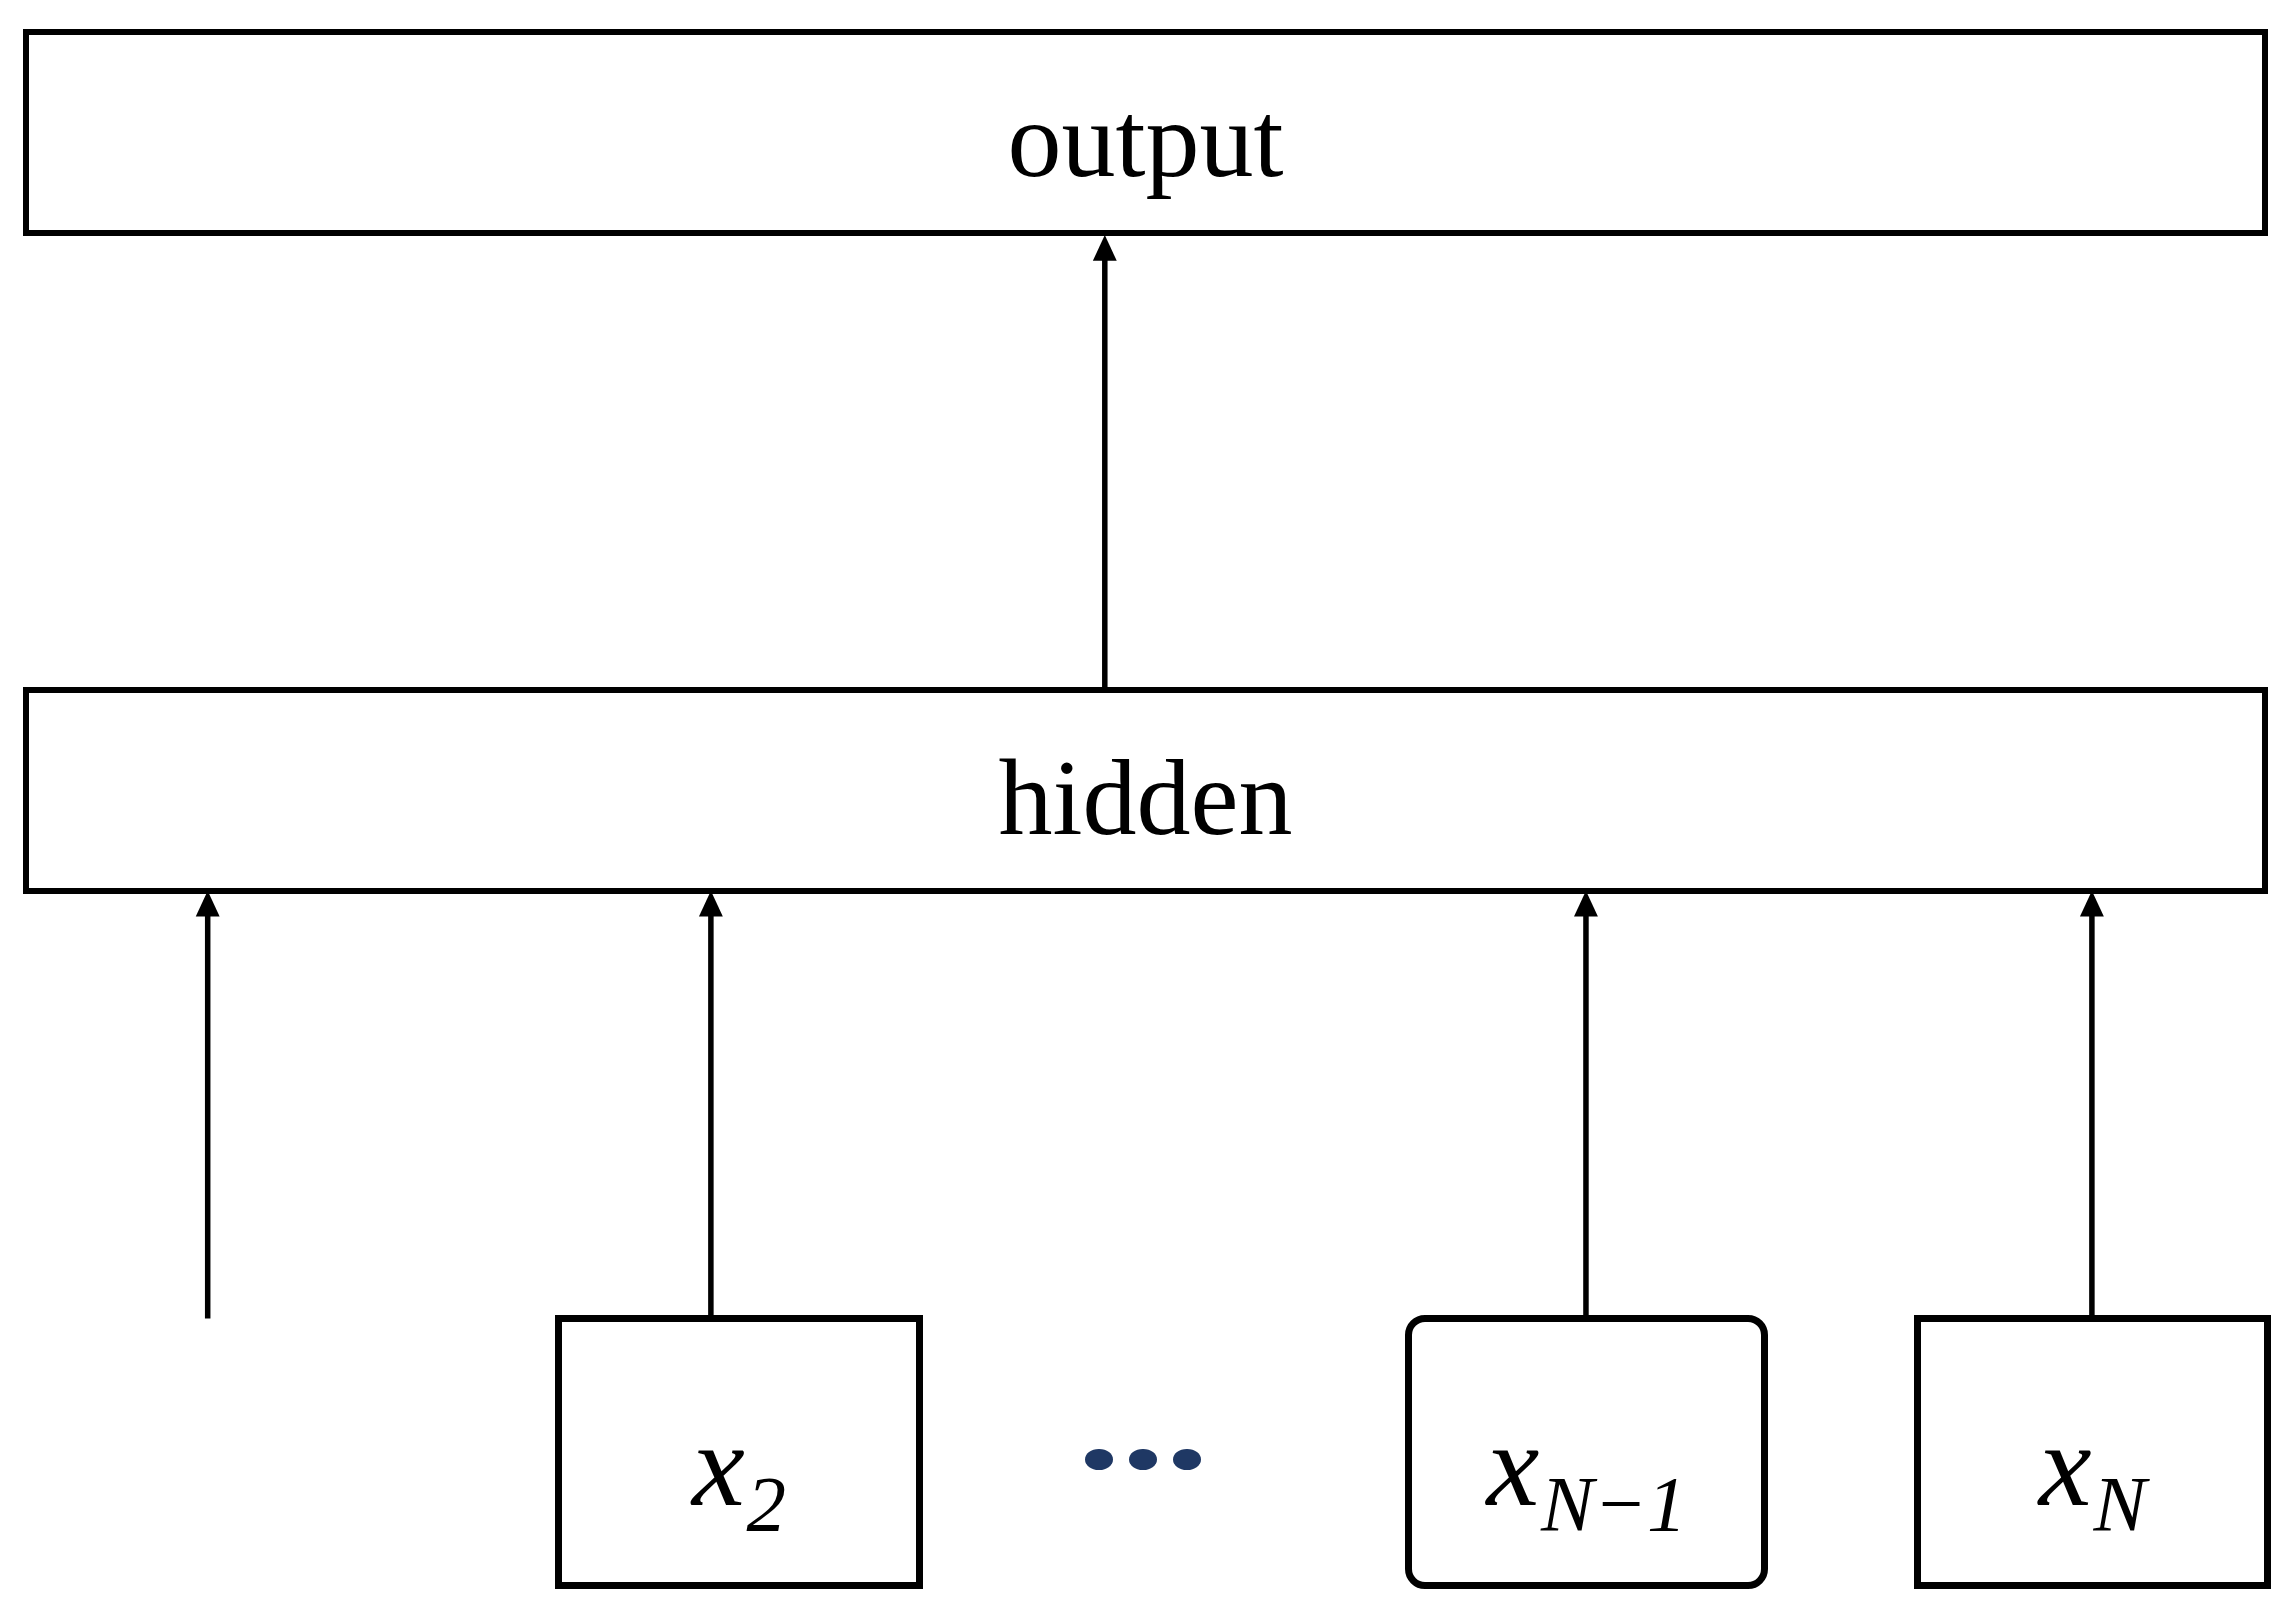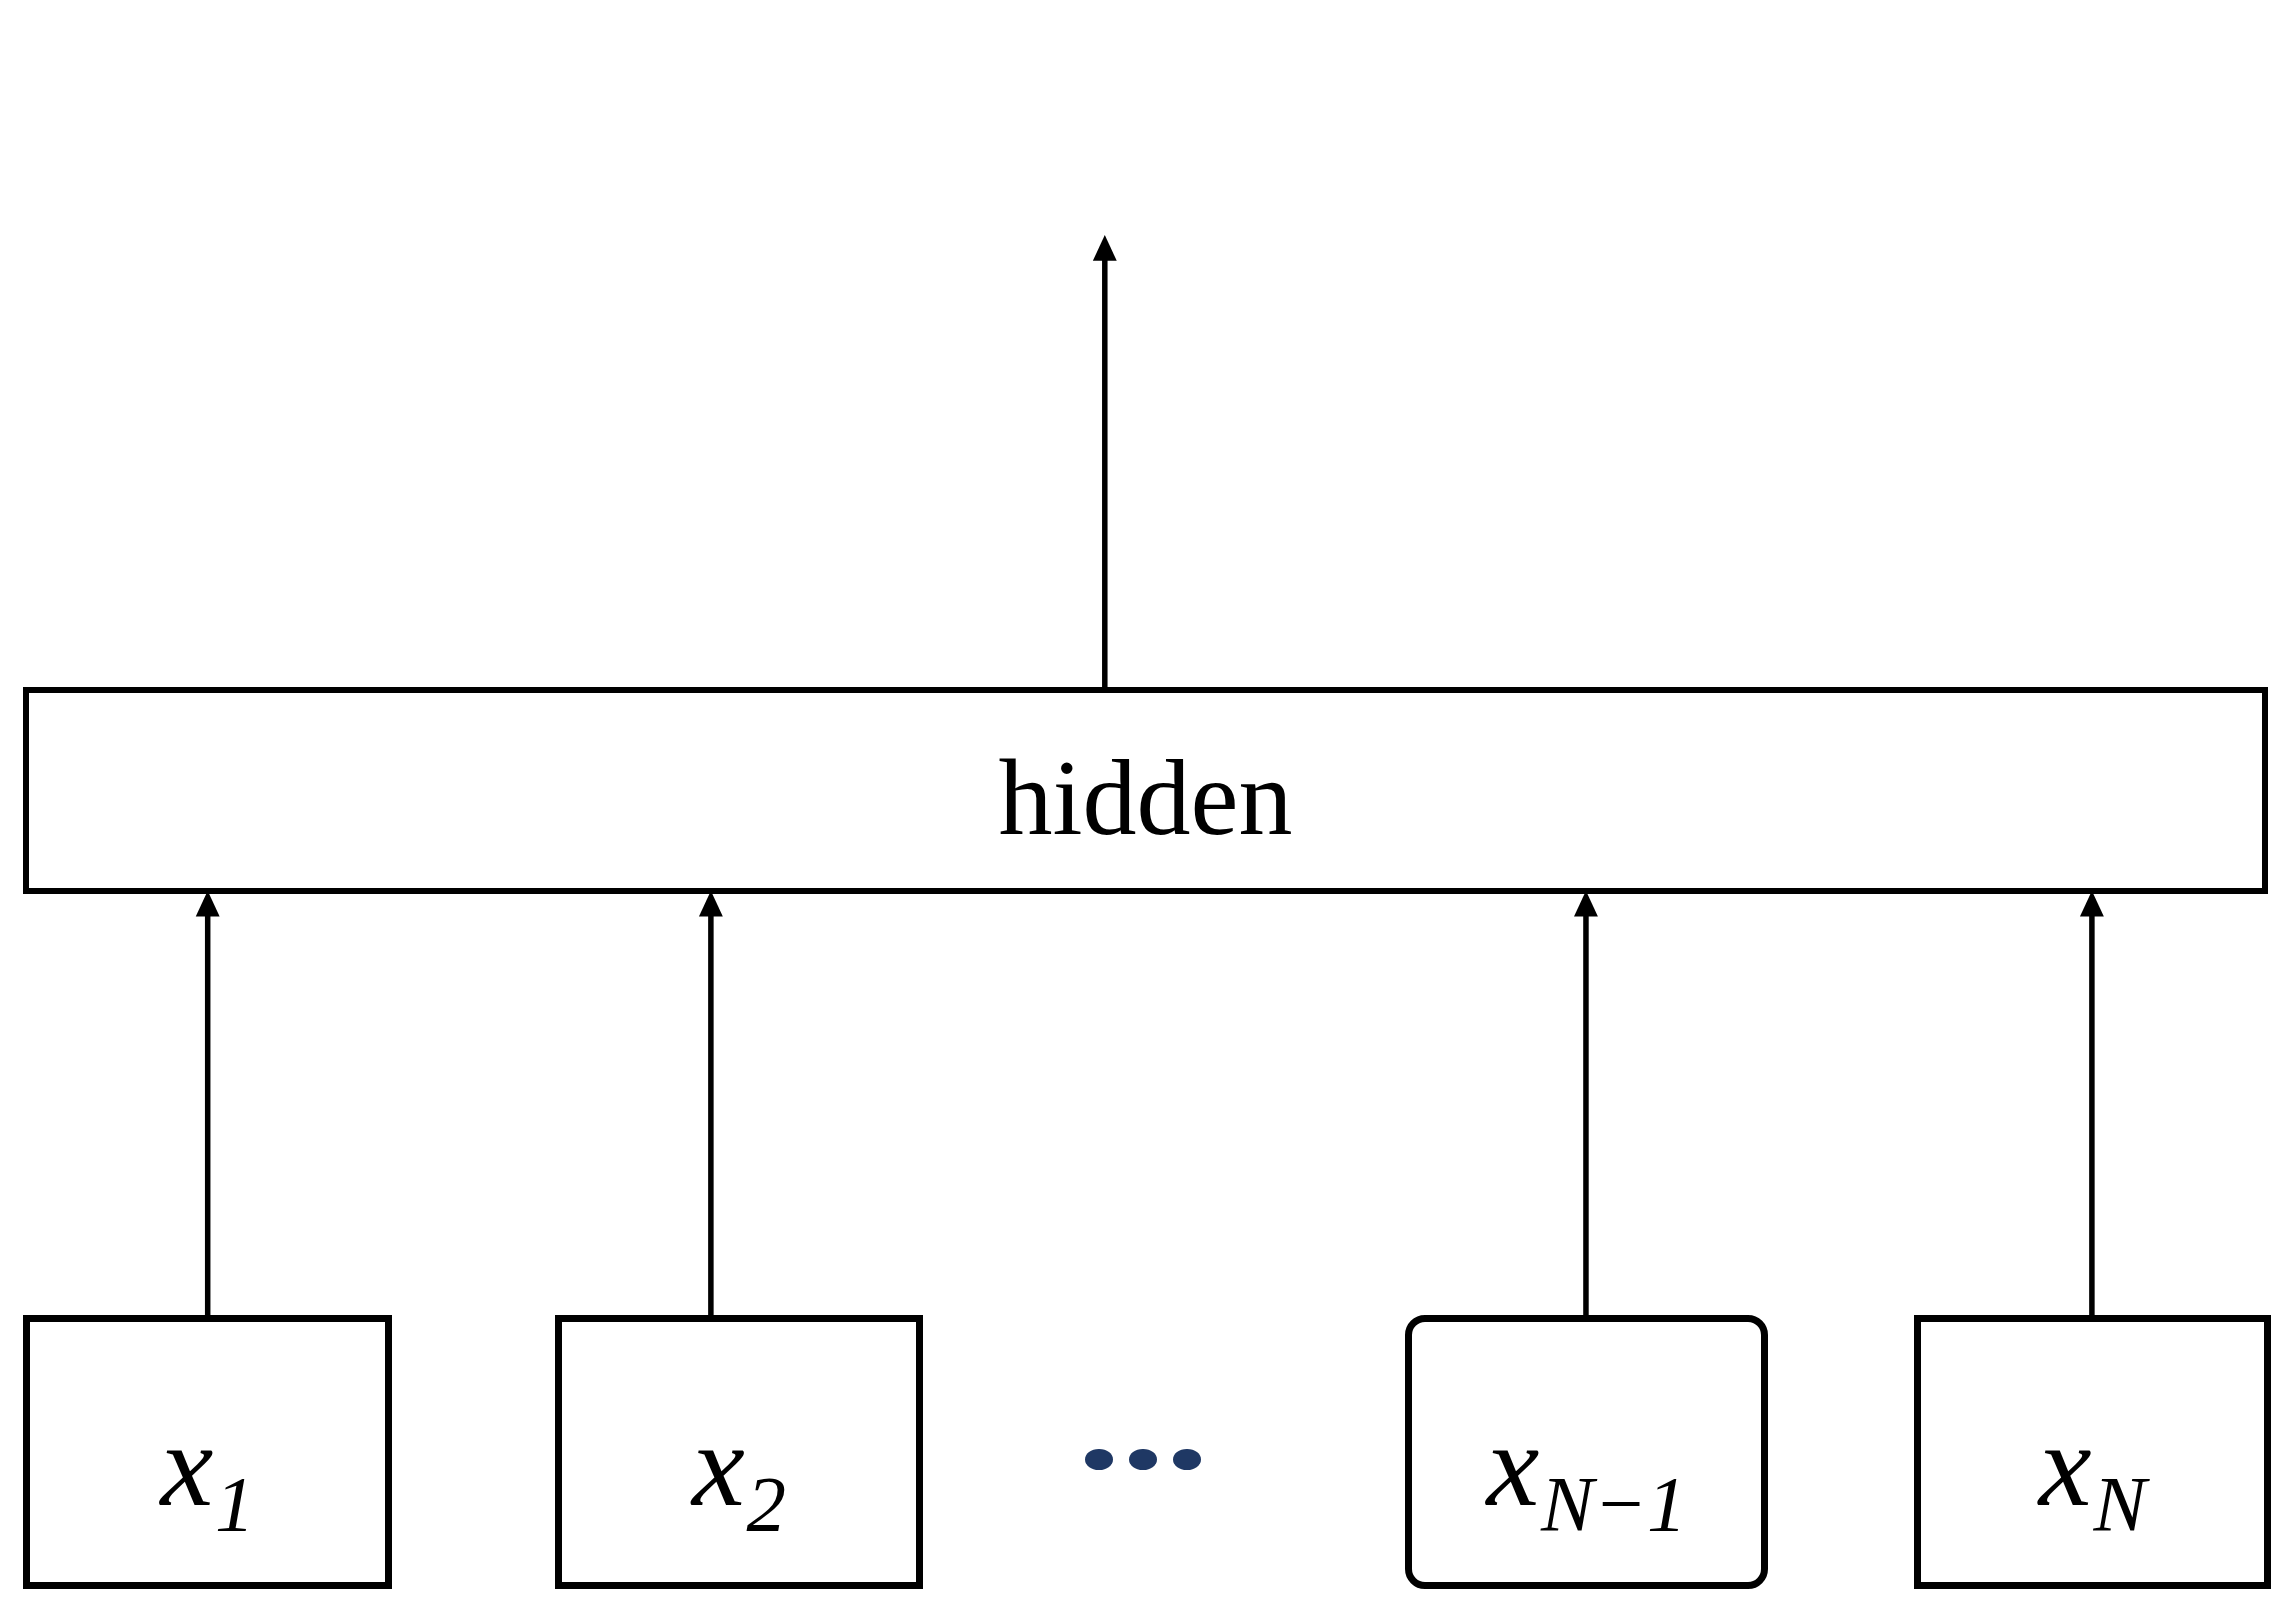--- a/index.html
+++ b/index.html
@@ -92,28 +92,28 @@
     height: 21px;
     border-radius: 50%;
     background: #1f3864;
   }
 </style>
 </head>
 <body>
 
 <div id="stage">
 
+  <div class="box layer-box" id="output-box">
+    <span class="layer-label">output</span>
+  </div>
 
   <div class="box layer-box" id="hidden-box">
     <span class="layer-label">hidden</span>
   </div>
 
-  <div class="box input-box" id="input-box-1">
-    <span class="math-label"><span class="math-var">x</span><span class="math-sub">1</span></span>
-  </div>
 
   <div class="box input-box" id="input-box-2">
     <span class="math-label"><span class="math-var">x</span><span class="math-sub">2</span></span>
   </div>
 
   <div id="ellipsis">
     <span class="dot" style="background-color: rgb(31, 56, 100);"></span>
     <span class="dot" style="background-color: rgb(31, 56, 100);"></span>
     <span class="dot" style="background-color: rgb(31, 56, 100);"></span>
   </div>

